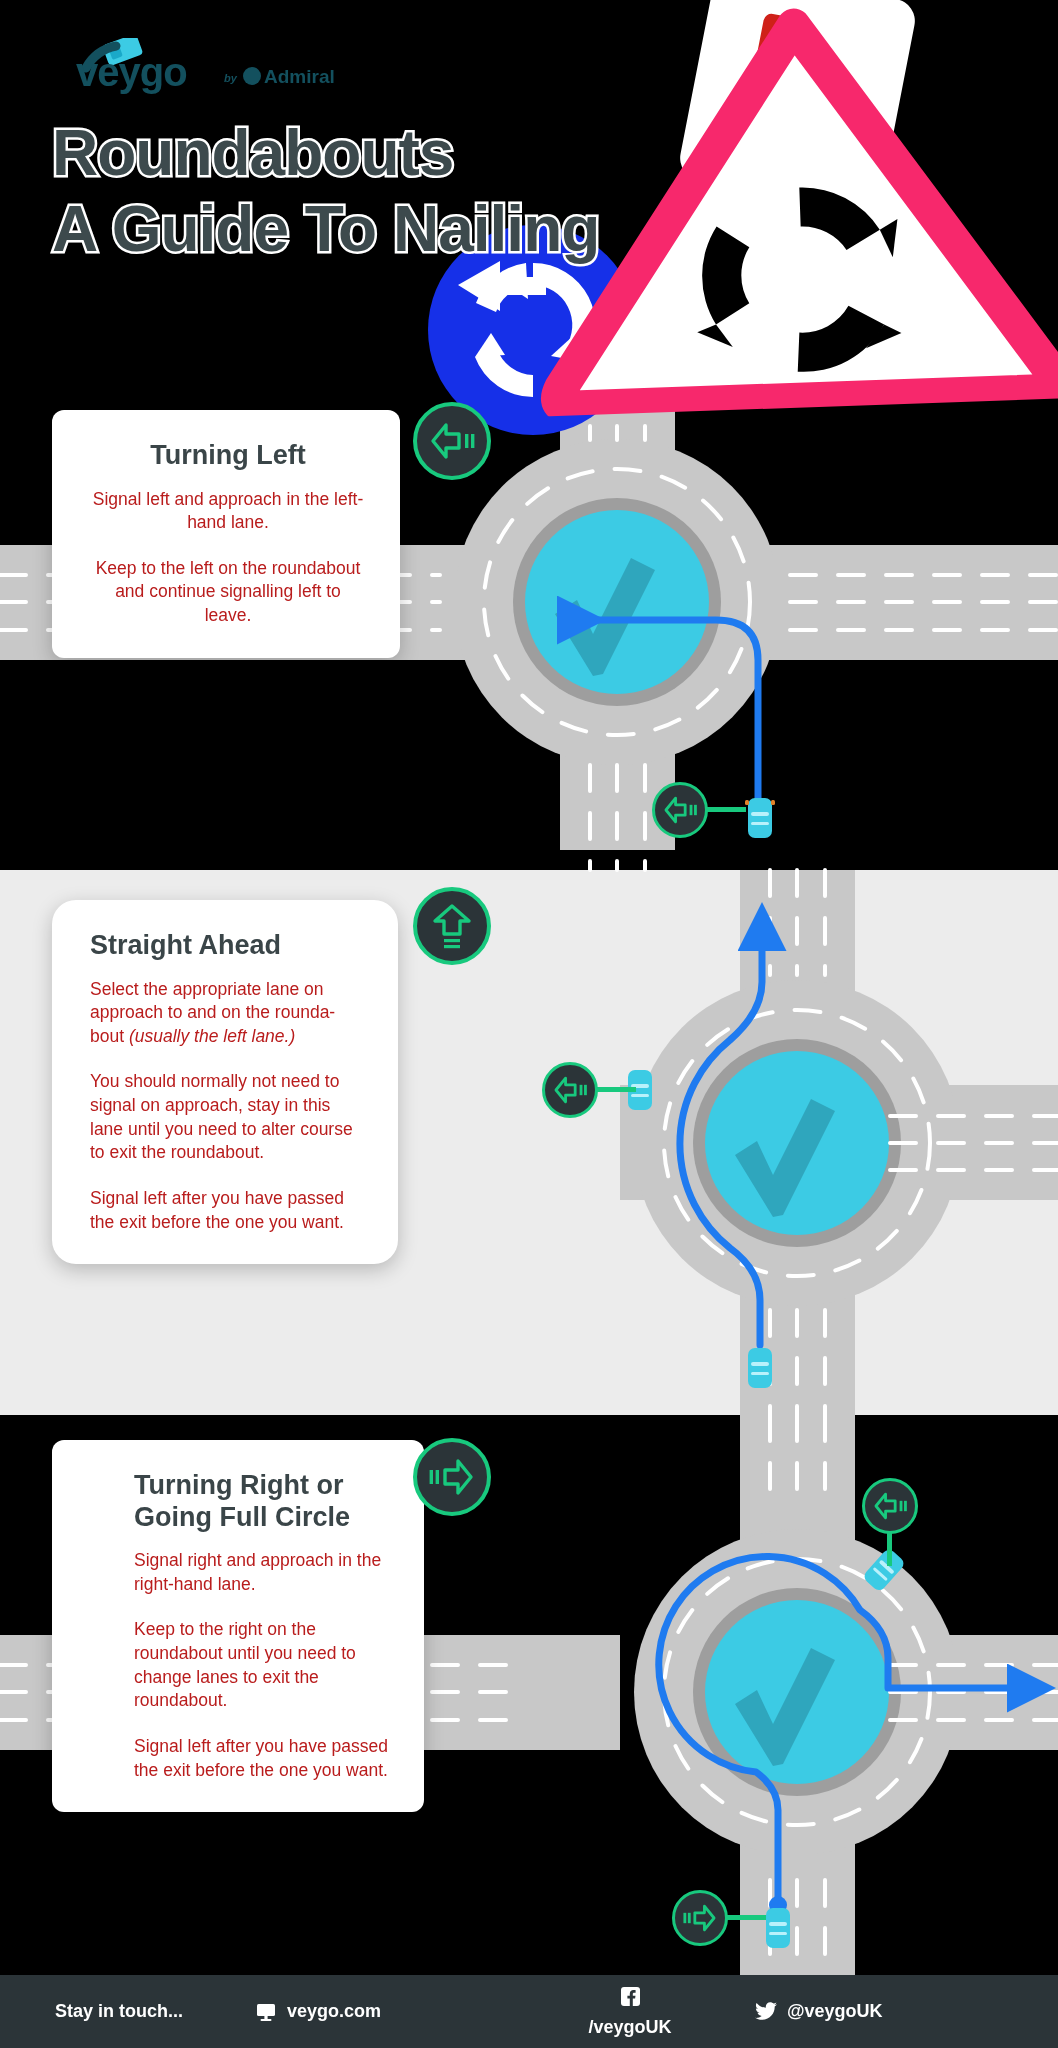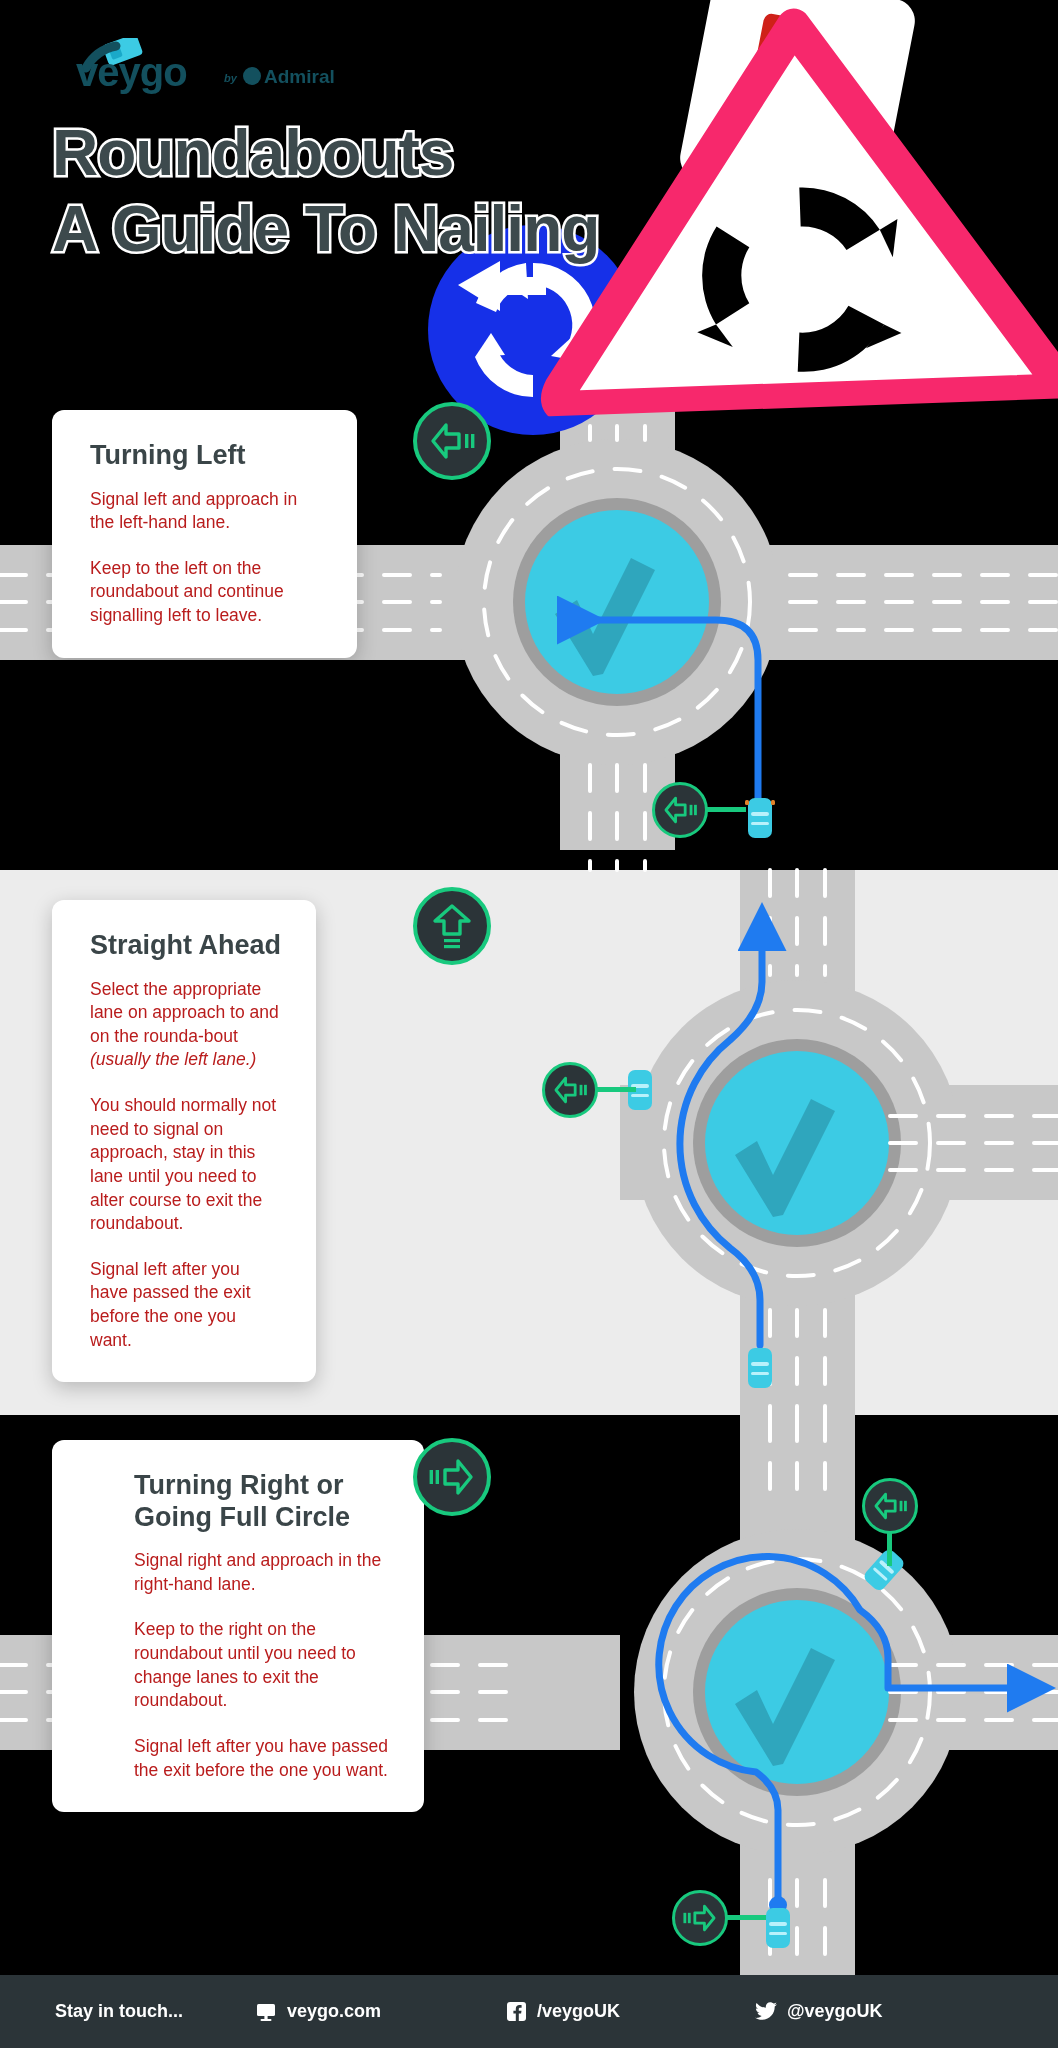--- a/index.html
+++ b/index.html
@@ -126,22 +126,22 @@
   }
   .card-body p {
     margin: 0 0 22px 0;
     font-size: 17.5px;
     line-height: 1.35;
     color: #b91c1c;
   }
   .card-body p:last-child { margin-bottom: 0; }
   .card-body em { font-style: italic; }
 
-  .card-1 { left: 52px; top: 410px; width: 305px; }
-  .card-2 { left: 52px; top: 900px; width: 264px; }
+  .card-1 { left: 52px; top: 410px; width: 348px; text-align: center; }
+  .card-2 { left: 52px; top: 900px; width: 346px; border-radius: 24px; }
   .card-3 { left: 52px; top: 1440px; width: 328px; padding-left: 44px; }
 
   
   .badge {
     position: absolute;
     width: 78px;
     height: 78px;
     border-radius: 50%;
     background: #2b3438;
     border: 4px solid #18c97e;
@@ -198,21 +198,21 @@
   .footer-item {
     display: flex;
     align-items: center;
     gap: 10px;
     color: #ffffff;
     font-size: 18px;
     font-weight: bold;
   }
   .fi-1 { margin-left: 55px; width: 200px; }
   .fi-2 { margin-left: 0px;  width: 250px; }
-  .fi-3 { margin-left: 0px;  width: 250px; }
+  .fi-3 { margin-left: 0px;  width: 250px; flex-direction: column; }
   .fi-4 { margin-left: 0px;  width: 250px; }
   .footer-icon {
     display: inline-flex;
     align-items: center;
     justify-content: center;
     width: 22px;
     height: 22px;
     flex: 0 0 auto;
   }
 </style>

